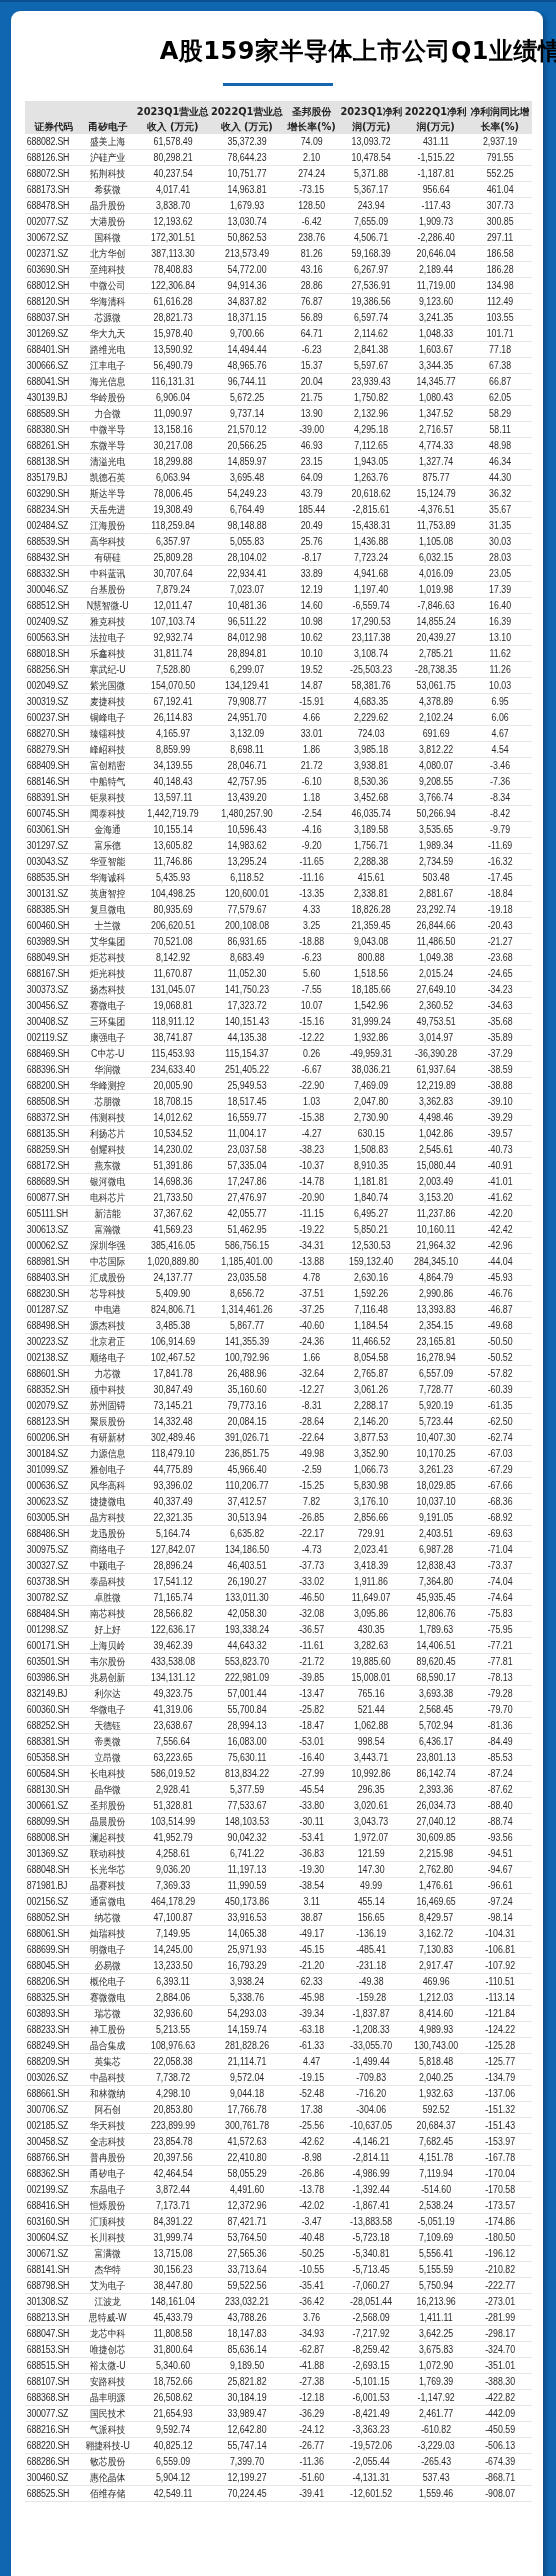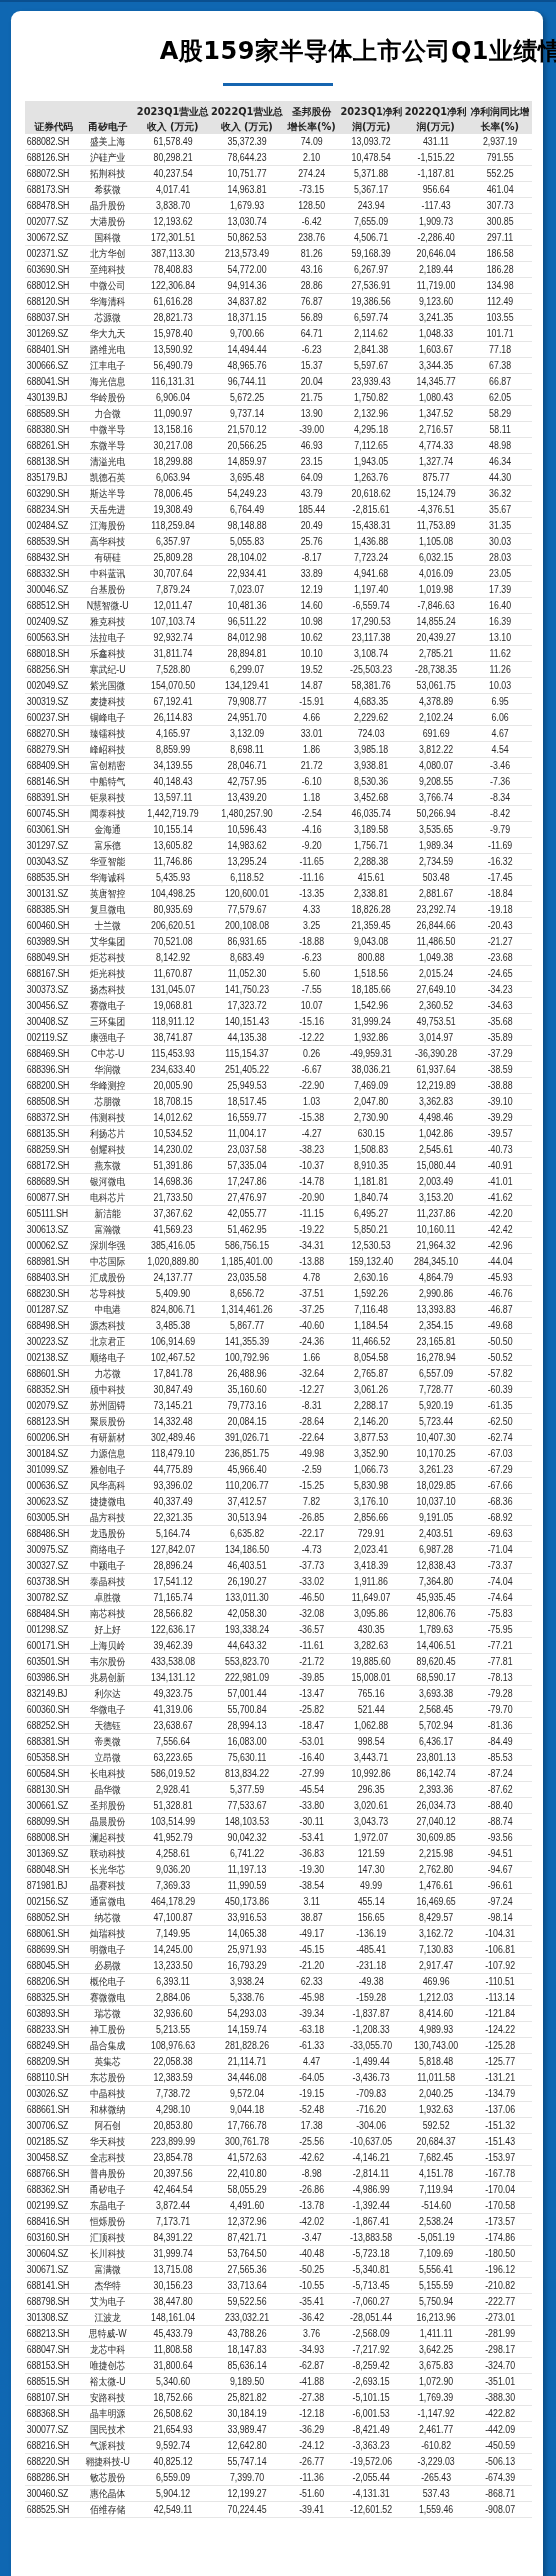--- a/index.html
+++ b/index.html
@@ -1292,30 +1292,20 @@
         <div class="td c0">688209.SH</div>
         <div class="td c1">英集芯</div>
         <div class="td c2">22,058.38</div>
         <div class="td c3">21,114.71</div>
         <div class="td c4">4.47</div>
         <div class="td c5">-1,499.44</div>
         <div class="td c6">5,818.48</div>
         <div class="td c7">-125.77</div>
       </div>
       <div class="row">
-        <div class="td c0">688110.SH</div>
-        <div class="td c1">东芯股份</div>
-        <div class="td c2">12,383.59</div>
-        <div class="td c3">34,446.08</div>
-        <div class="td c4">-64.05</div>
-        <div class="td c5">-3,436.73</div>
-        <div class="td c6">11,011.58</div>
-        <div class="td c7">-131.21</div>
-      </div>
-      <div class="row">
         <div class="td c0">003026.SZ</div>
         <div class="td c1">中晶科技</div>
         <div class="td c2">7,738.72</div>
         <div class="td c3">9,572.04</div>
         <div class="td c4">-19.15</div>
         <div class="td c5">-709.83</div>
         <div class="td c6">2,040.25</div>
         <div class="td c7">-134.79</div>
       </div>
       <div class="row">

